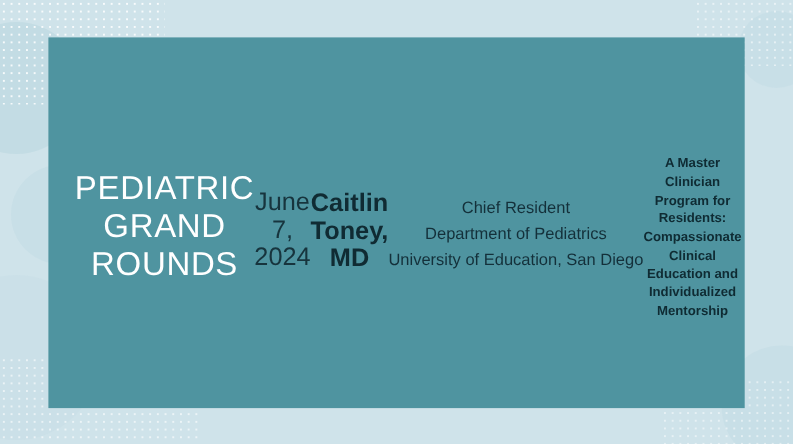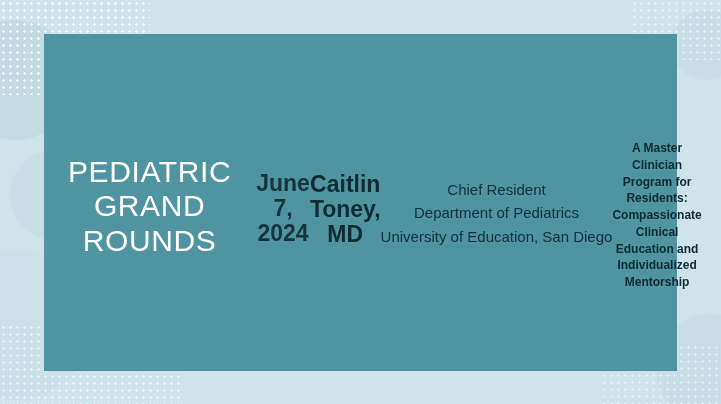--- a/index.html
+++ b/index.html
@@ -71,24 +71,23 @@
     letter-spacing: 0.6px;
     color: #ffffff;
     font-weight: 400;
     line-height: 1.15;
     margin: 4px 0 0 0;
   }
 
   .date {
     font-size: 23px;
     color: #17343d;
-    font-weight: 700;
+    font-weight: 400;
     margin-top: 8px;
     line-height: 1.1;
-    margin-left: 25px;
   }
 
   .presenter {
     font-size: 23px;
     font-weight: bold;
     color: #102b33;
     margin-top: 10px;
     line-height: 1.1;
   }
 

